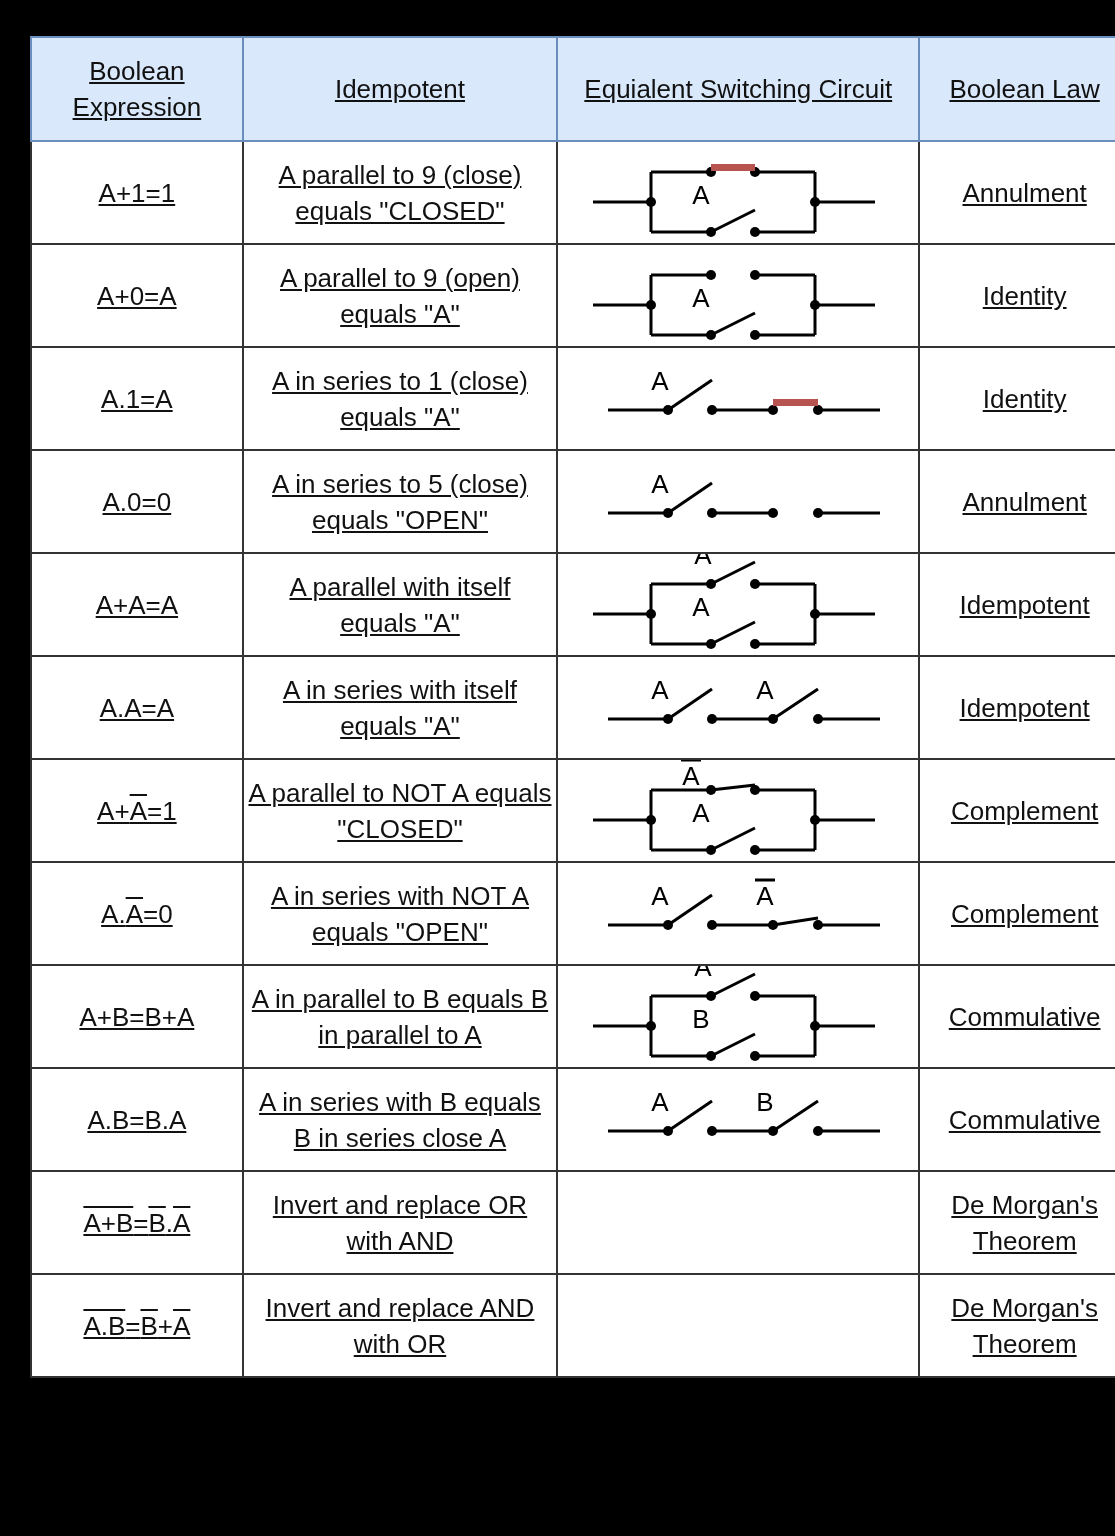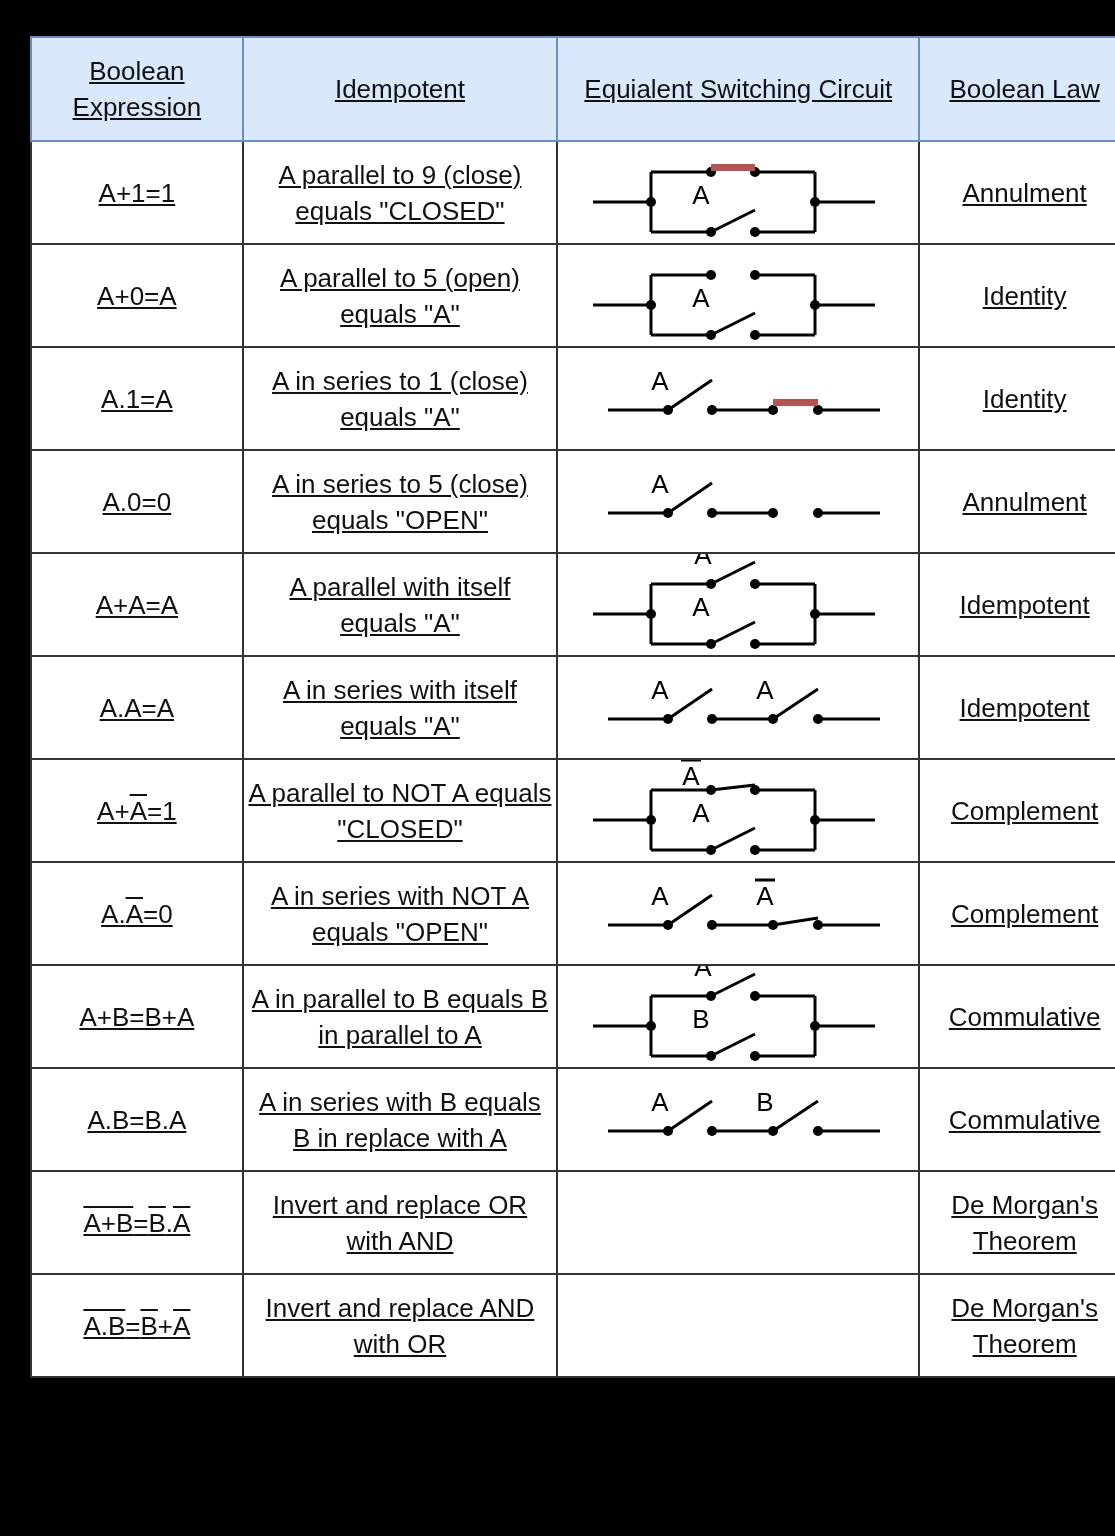--- a/index.html
+++ b/index.html
@@ -54,21 +54,21 @@
             <circle cx="162" cy="90" r="5" fill="#000"></circle>
             <rect x="118" y="22" width="44" height="7" fill="#b85450"></rect>
             <line x1="118" y1="90" x2="162" y2="68" stroke="#000" stroke-width="3"></line>
             <text x="108" y="62" font-family="Liberation Sans, sans-serif" font-size="26" fill="#000" text-anchor="middle">A</text>
           </svg>
         </td>
         <td>Annulment</td>
       </tr>
       <tr class="row">
         <td class="expr"><span>A+0=A</span></td>
-        <td>A parallel to 5 (open) equals "A"</td>
+        <td>A parallel to 9 (open) equals "A"</td>
         <td class="circ">
           <svg width="340" height="101" viewBox="-25 0 340 101">
             <line x1="0" y1="60" x2="58" y2="60" stroke="#000" stroke-width="3"></line>
             <line x1="222" y1="60" x2="282" y2="60" stroke="#000" stroke-width="3"></line>
             <line x1="58" y1="30" x2="58" y2="90" stroke="#000" stroke-width="3"></line>
             <line x1="222" y1="30" x2="222" y2="90" stroke="#000" stroke-width="3"></line>
             <line x1="58" y1="30" x2="118" y2="30" stroke="#000" stroke-width="3"></line>
             <line x1="162" y1="30" x2="222" y2="30" stroke="#000" stroke-width="3"></line>
             <line x1="58" y1="90" x2="118" y2="90" stroke="#000" stroke-width="3"></line>
             <line x1="162" y1="90" x2="222" y2="90" stroke="#000" stroke-width="3"></line>
@@ -239,21 +239,21 @@
             <line x1="118" y1="30" x2="162" y2="8" stroke="#000" stroke-width="3"></line>
             <text x="110" y="10" font-family="Liberation Sans, sans-serif" font-size="26" fill="#000" text-anchor="middle">A</text>
             <line x1="118" y1="90" x2="162" y2="68" stroke="#000" stroke-width="3"></line>
             <text x="108" y="62" font-family="Liberation Sans, sans-serif" font-size="26" fill="#000" text-anchor="middle">B</text>
           </svg>
         </td>
         <td>Commulative</td>
       </tr>
       <tr class="row">
         <td class="expr"><span>A.B=B.A</span></td>
-        <td>A in series with B equals B in replace with A</td>
+        <td>A in series with B equals B in series close A</td>
         <td class="circ">
           <svg width="340" height="101" viewBox="-40 0 340 101">
             <line x1="0" y1="62" x2="60" y2="62" stroke="#000" stroke-width="3"></line>
             <line x1="210" y1="62" x2="272" y2="62" stroke="#000" stroke-width="3"></line>
             <circle cx="60" cy="62" r="5" fill="#000"></circle>
             <circle cx="104" cy="62" r="5" fill="#000"></circle>
             <line x1="60" y1="62" x2="104" y2="32" stroke="#000" stroke-width="3"></line>
             <text x="52" y="42" font-family="Liberation Sans, sans-serif" font-size="26" fill="#000" text-anchor="middle">A</text>
             <circle cx="165" cy="62" r="5" fill="#000"></circle>
             <circle cx="210" cy="62" r="5" fill="#000"></circle>

